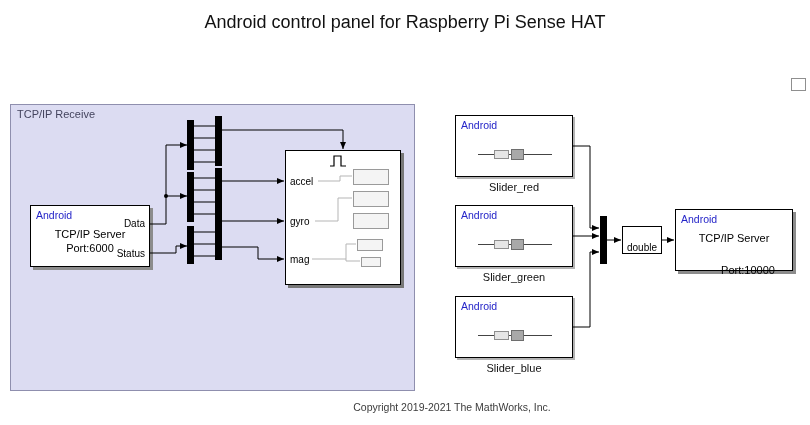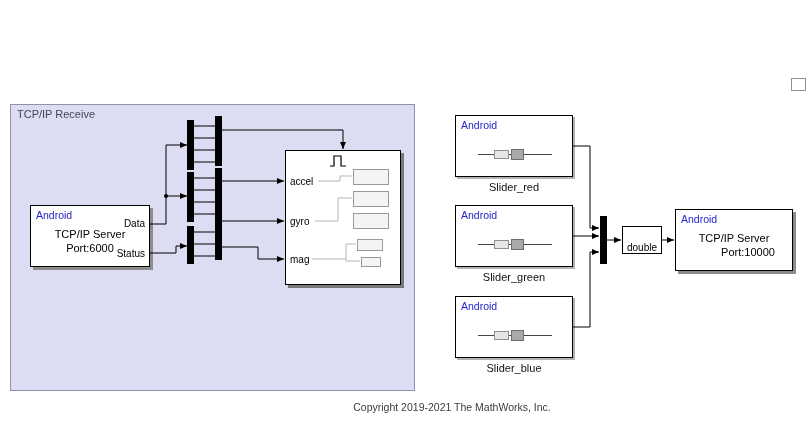--- a/index.html
+++ b/index.html
@@ -51,20 +51,21 @@
   .copyright { position:absolute; left:0; bottom:12px; width:100%;
     text-align:center; font-size:10.5px; color:#3c3c3c;padding-left:47px; }
 
   .wires { position:absolute; left:0; top:0; pointer-events:none; }
 </style>
 </head>
 <body>
 
 <div class="canvas">
 
+  <div class="title">Android control panel for Raspberry Pi Sense HAT</div>
 
   <div class="region receive">
     <div class="region-label">TCP/IP Receive</div>
   </div>
 
   <div class="block shadow" style="left:30px; top:205px; width:120px; height:62px;">
     <div class="android">Android</div>
     <div class="center-line" style="top:22px;">TCP/IP Server</div>
     <div class="center-line" style="top:36px;">Port:6000</div>
     <div class="port-label" style="top:12px;">Data</div>
@@ -122,21 +123,21 @@
 
   <div class="muxbar" style="left:600px; top:216px; height:48px;"></div>
 
   <div class="double-block">
     <span>double</span>
   </div>
 
   <div class="block shadow" style="left:675px; top:209px; width:118px; height:62px;">
     <div class="android">Android</div>
     <div class="center-line" style="top:22px;">TCP/IP Server</div>
-    <div class="center-line" style="top:36px;padding-left:14px;">Port:10000</div>
+    <div class="center-line" style="top:54px;padding-left:14px;">Port:10000</div>
   </div>
 
   <svg class="wires" width="810" height="425" viewBox="0 0 810 425">
     <defs>
       <marker id="arr" markerWidth="8" markerHeight="8" refX="7" refY="3" orient="auto" markerUnits="userSpaceOnUse">
         <path d="M0,0 L7,3 L0,6 Z" fill="#000"></path>
       </marker>
     </defs>
     <g stroke="#000" stroke-width="1" fill="none">
 

